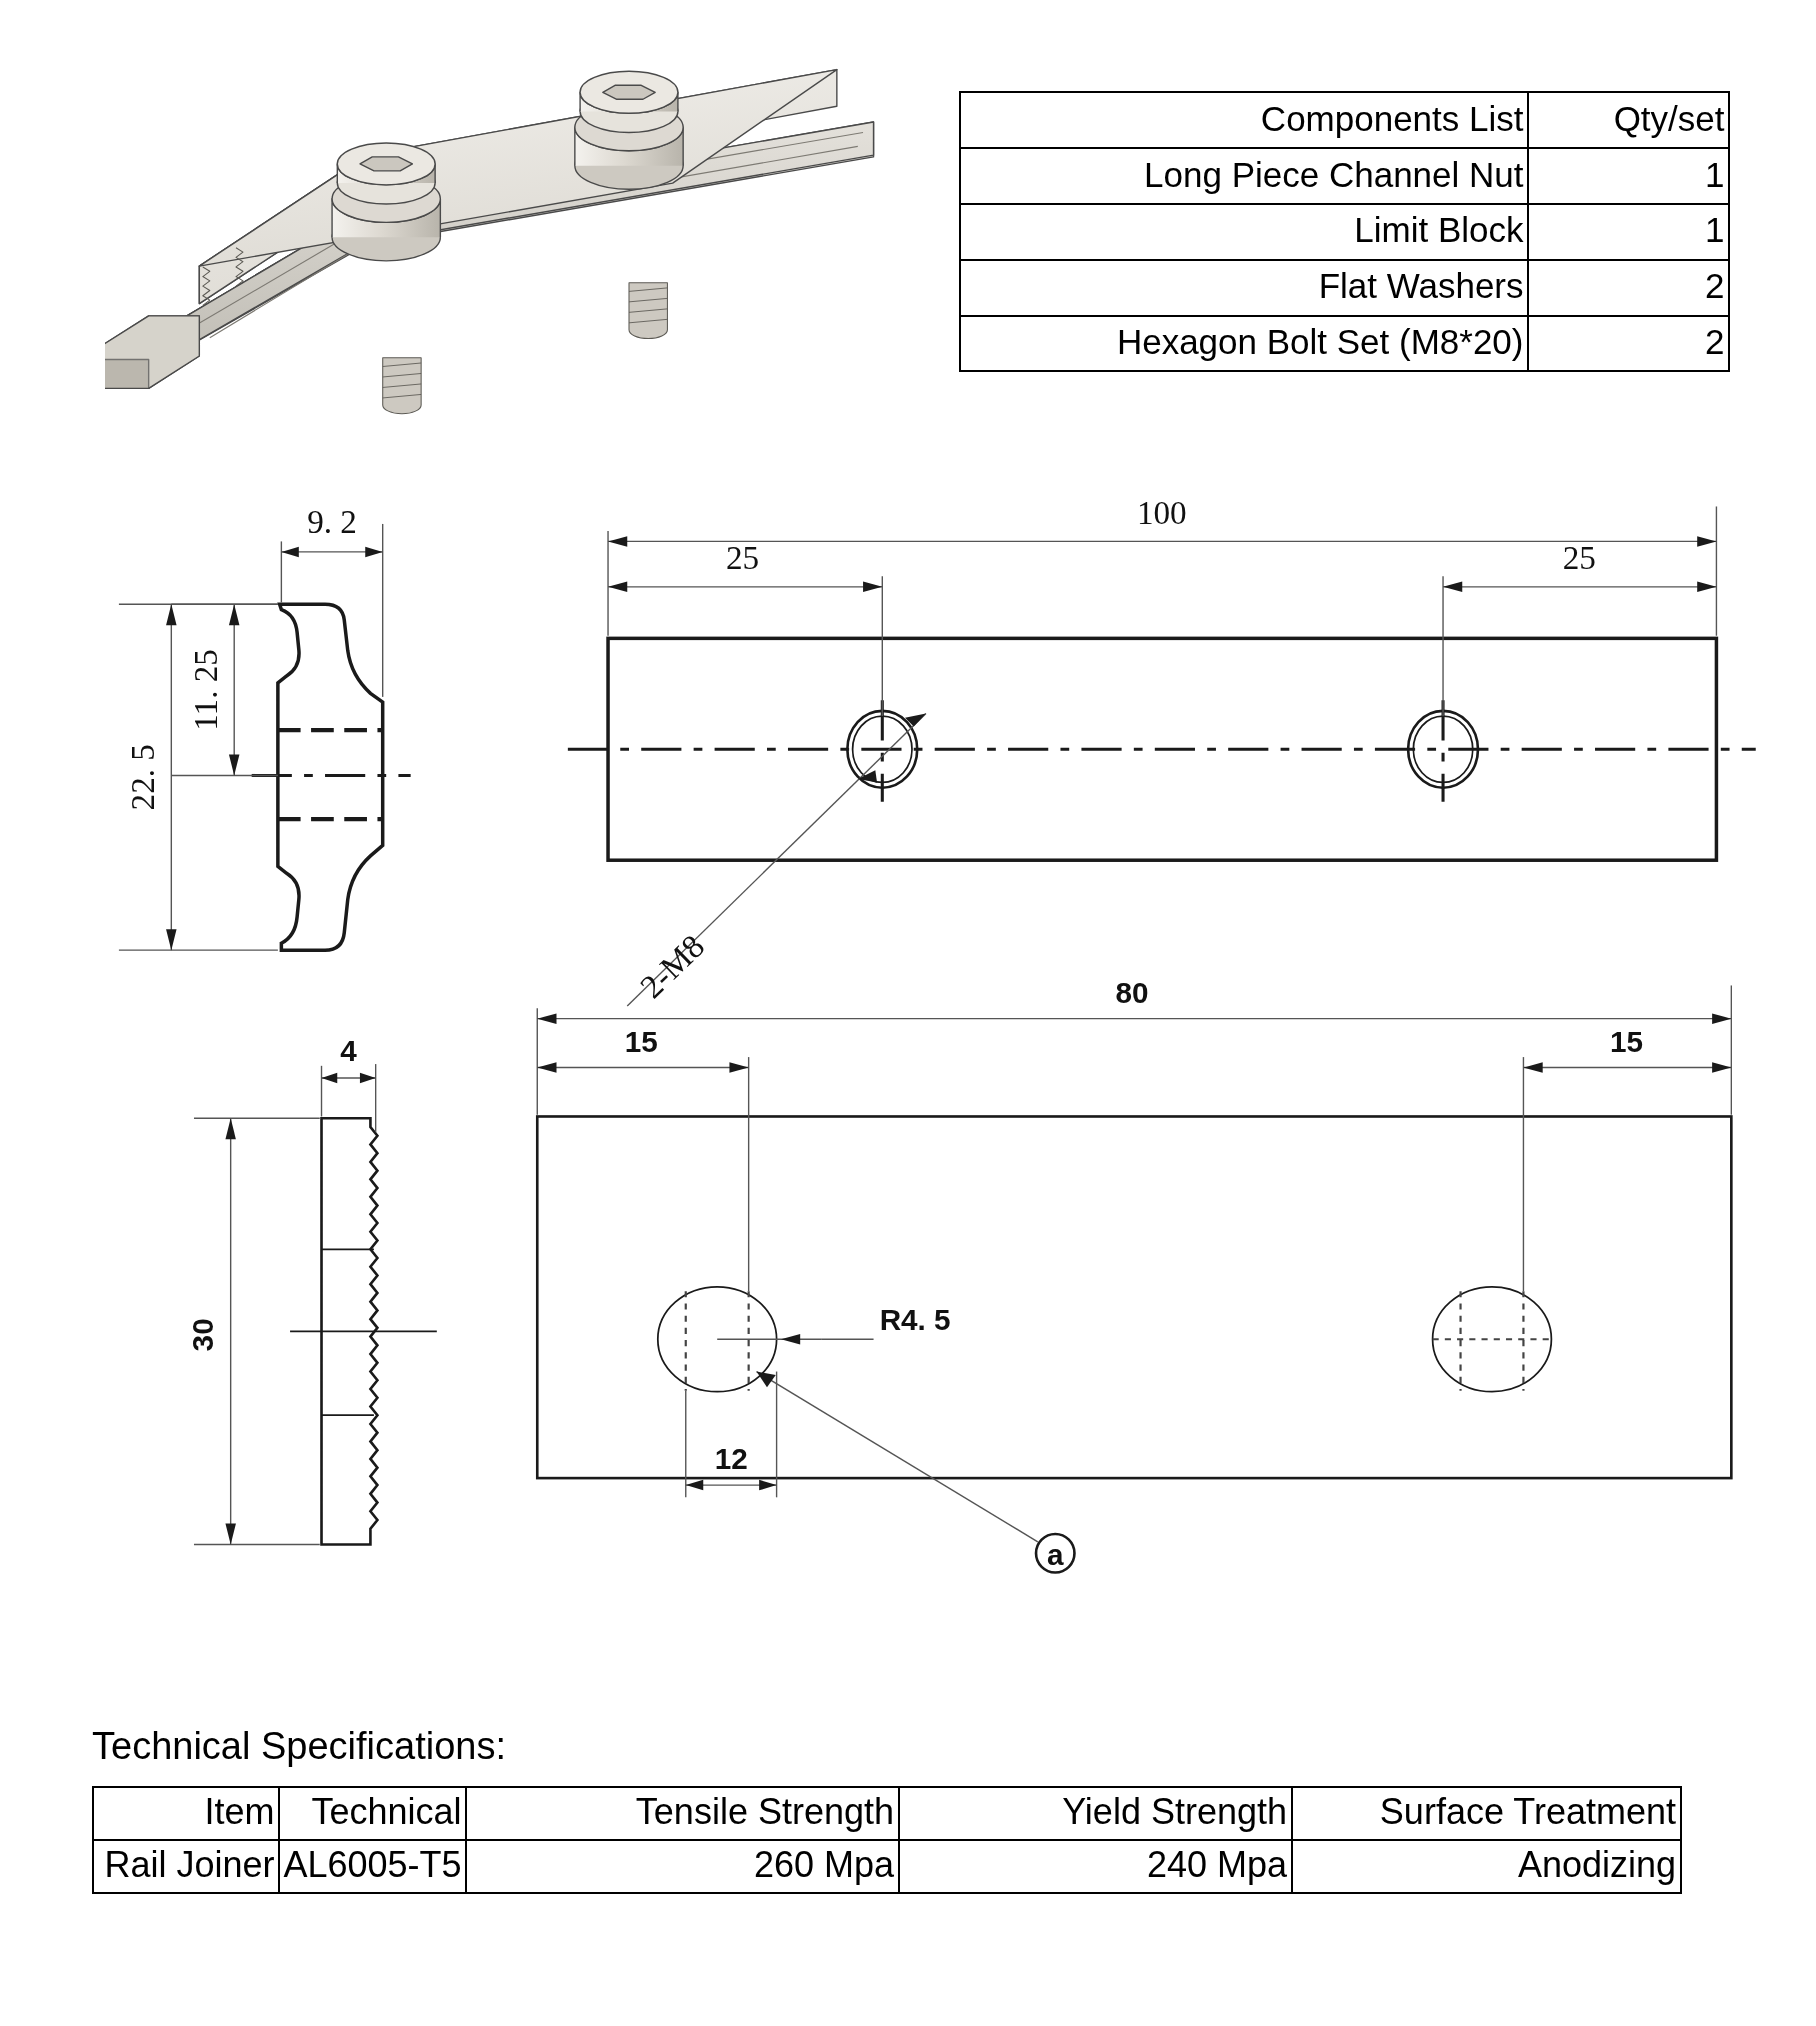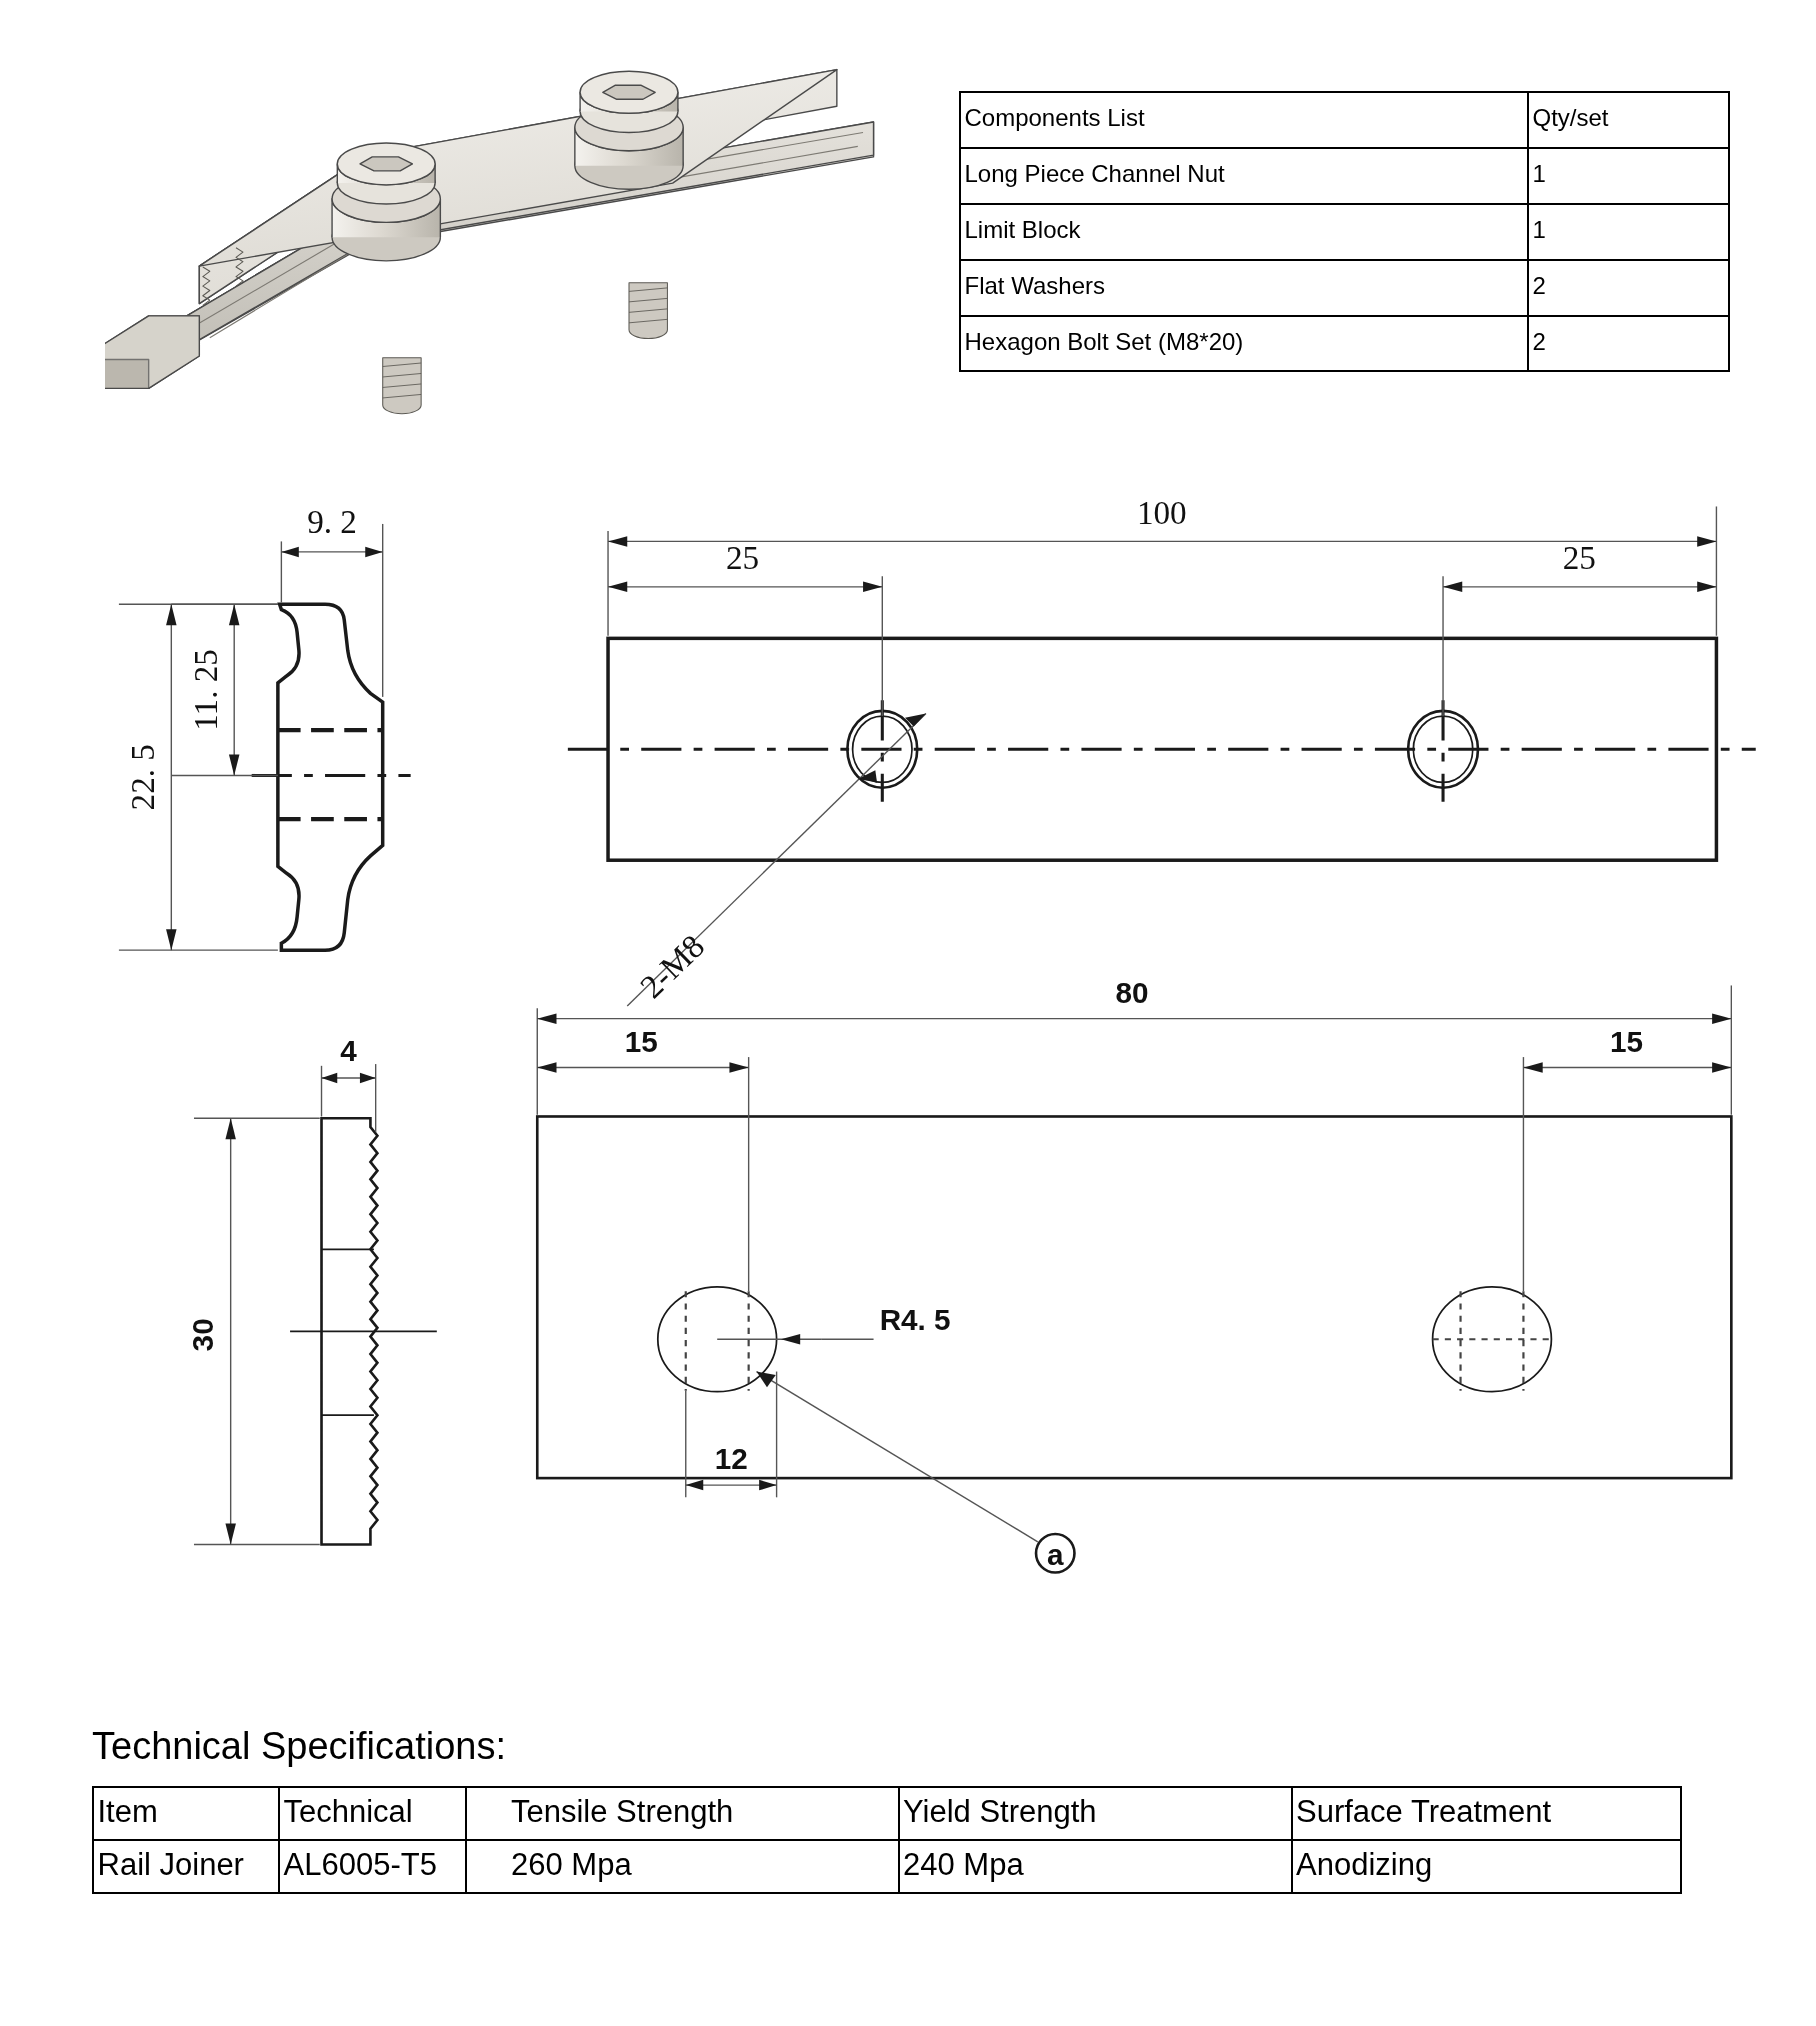--- a/index.html
+++ b/index.html
@@ -24,22 +24,22 @@
   
   #components-table {
     left: 959px;
     top: 91px;
     width: 751px;
     border-collapse: collapse;
     table-layout: fixed;
   }
   #components-table td {
     border: 2.6px solid #000;
-    text-align: left;
-    font-size: 24px;
+    text-align: right;
+    font-size: 35px;
     line-height: 1.0;
     padding: 5.2px 3.5px 8.7px 3.5px;
     height: 40px;
     white-space: nowrap;
   }
   #components-table .c-name { width: 559px; }
   #components-table .c-qty  { width: 192px; }
 
   
   #tech-spec-heading {
@@ -51,22 +51,22 @@
   }
   #specs-table {
     left: 92px;
     top: 1786px;
     width: 1502px;
     border-collapse: collapse;
     table-layout: fixed;
   }
   #specs-table td {
     border: 2.6px solid #000;
-    text-align: left;
-    font-size: 31px;
+    text-align: right;
+    font-size: 36px;
     line-height: 1.0;
     padding: 5.2px 3.5px 8.7px 3.5px;
     height: 37px;
     white-space: nowrap;
   }
   #specs-table .col-item { width: 177px; }
   #specs-table .col-mat  { width: 178px; }
   #specs-table .col-ts   { width: 383px; padding-left: 44px; }
   #specs-table .col-ys   { width: 384px; margin-top: 40px; }
   #specs-table .col-st   { width: 380px; }

